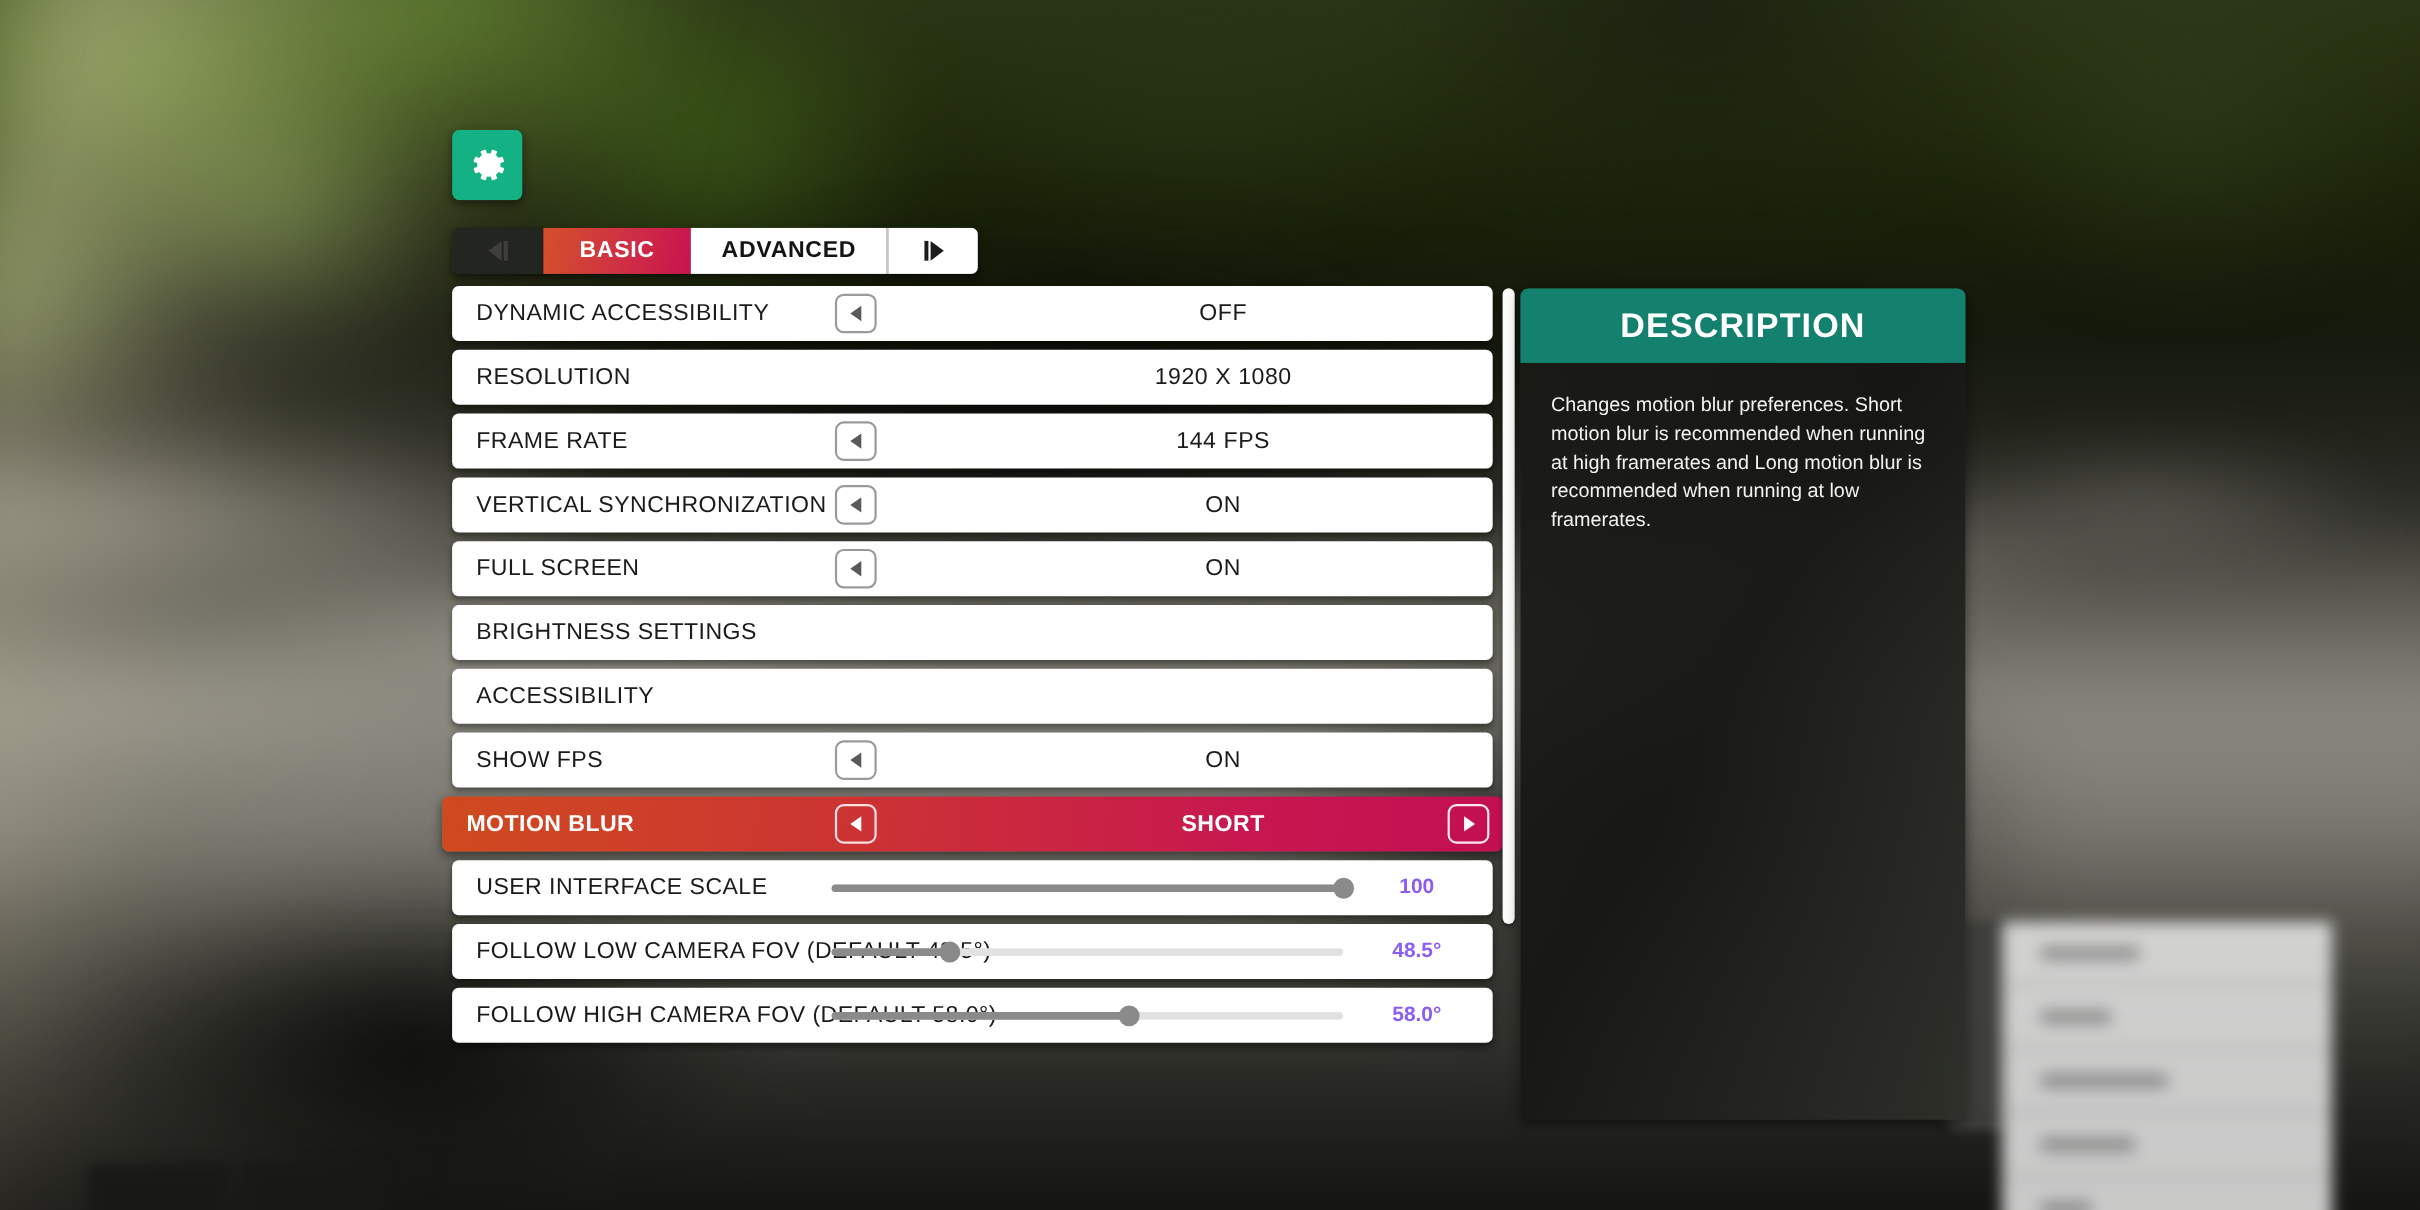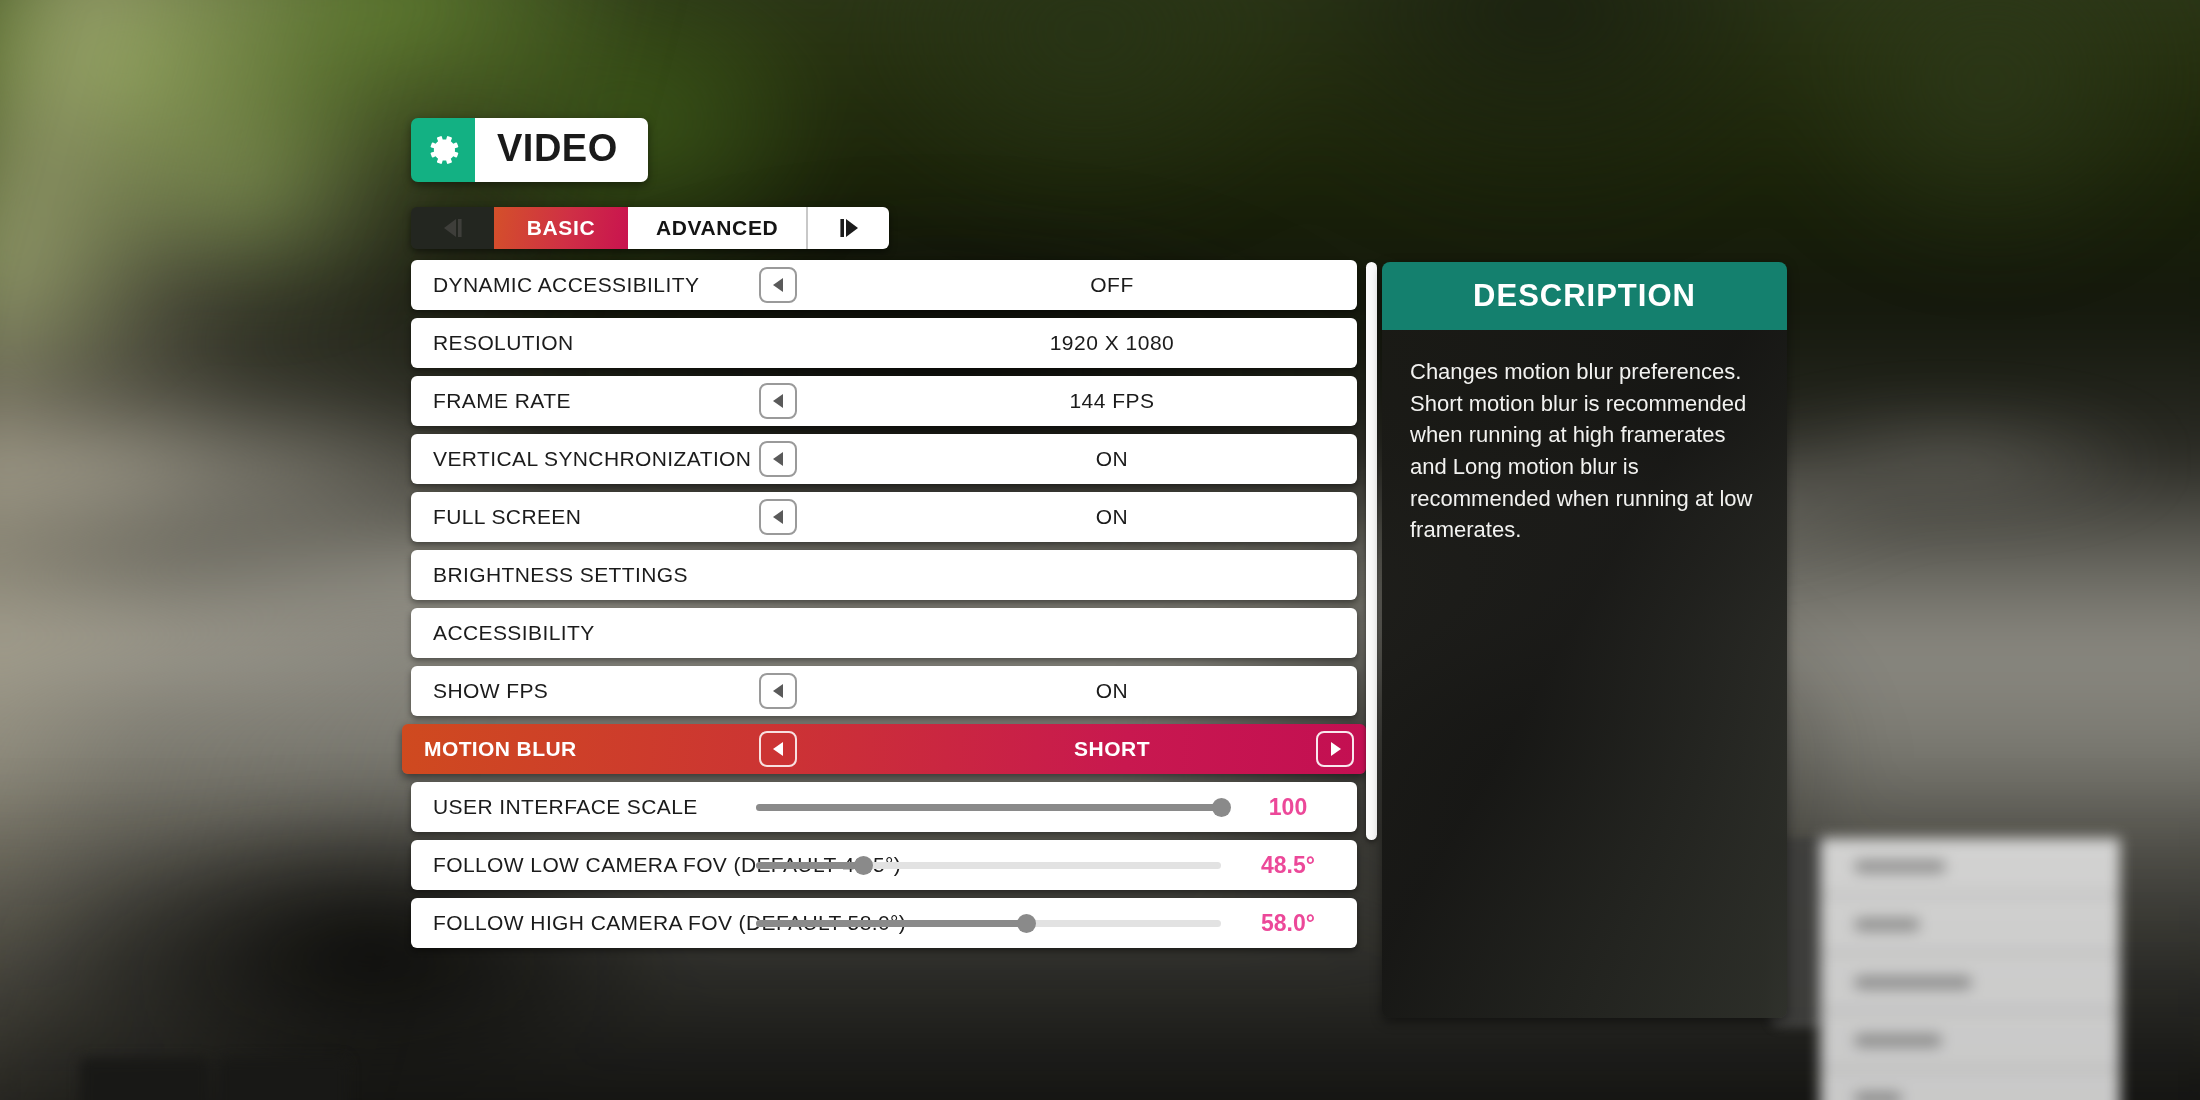--- a/index.html
+++ b/index.html
@@ -178,21 +178,21 @@
   .row.slider .fill {
     position:absolute; left:0; top:0; height:7px;
     background:#8a8a8a; border-radius:4px;
   }
   .row.slider .knob {
     position:absolute; top:-6px; width:19px; height:19px;
     border-radius:50%; background:#8a8a8a; margin-left:-9px;
   }
   .row.slider .snum {
     position:absolute; left:822px; width:110px; text-align:center;
-    font-size:23px; font-weight:bold; color:#ec4899;
+    font-size:19px; font-weight:bold; color:#8b5cf6;
   }
 
   
   #scrollbar {
     position:absolute; left:1366px; top:262px; width:11px; height:578px;
     background:#fbfbfa; border-radius:6px; z-index:6;
     box-shadow:0 2px 5px rgba(0,0,0,.45);
   }
 
   
@@ -206,21 +206,21 @@
   }
   #desc .dhead span {
     color:#fff; font-size:31px; font-weight:bold; letter-spacing:1px;
   }
   #desc .dbody {
     height:688px;
     background:linear-gradient(120deg, rgba(26,26,22,.93) 0%, rgba(22,22,20,.94) 45%, rgba(46,48,42,.93) 100%);
     padding:26px 28px;
   }
   #desc .dbody p {
-    color:#f2f2f0; font-size:22px; line-height:1.44;
+    color:#f2f2f0; font-size:18px; line-height:1.44;
   }
 </style>
 </head>
 <body>
 
 <div id="bg">
   <div class="layer base"></div>
   <div class="layer foliage"></div>
   <div class="layer road"></div>
   <div class="layer darkmass"></div>
@@ -251,21 +251,20 @@
 
 <div id="panel">
 
   <div class="title-chip">
     <div class="title-icon">
       <svg viewBox="0 0 24 24" aria-hidden="true">
         <path d="M12 8.2a3.8 3.8 0 100 7.6 3.8 3.8 0 000-7.6zm0 5.9a2.1 2.1 0 110-4.2 2.1 2.1 0 010 4.2z"></path>
         <path d="M21.2 13.6l-1.7-.5a7.6 7.6 0 000-2.2l1.7-.5a.6.6 0 00.4-.8l-.7-1.9a.6.6 0 00-.8-.4l-1.6.7a7.7 7.7 0 00-1.6-1.6l.7-1.6a.6.6 0 00-.4-.8l-1.9-.7a.6.6 0 00-.8.4l-.5 1.7a7.6 7.6 0 00-2.2 0l-.5-1.7a.6.6 0 00-.8-.4l-1.9.7a.6.6 0 00-.4.8l.7 1.6a7.7 7.7 0 00-1.6 1.6l-1.6-.7a.6.6 0 00-.8.4l-.7 1.9a.6.6 0 00.4.8l1.7.5a7.6 7.6 0 000 2.2l-1.7.5a.6.6 0 00-.4.8l.7 1.9a.6.6 0 00.8.4l1.6-.7a7.7 7.7 0 001.6 1.6l-.7 1.6a.6.6 0 00.4.8l1.9.7a.6.6 0 00.8-.4l.5-1.7a7.6 7.6 0 002.2 0l.5 1.7a.6.6 0 00.8.4l1.9-.7a.6.6 0 00.4-.8l-.7-1.6a7.7 7.7 0 001.6-1.6l1.6.7a.6.6 0 00.8-.4l.7-1.9a.6.6 0 00-.4-.8z"></path>
       </svg>
     </div>
-    <div class="title-text">VIDEO</div>
   </div>
 
   <div class="tabbar">
     <div class="tab-nav">
       <svg viewBox="0 0 26 22" aria-hidden="true">
         <polygon points="16,2 16,20 4,11" fill="#3e3e3a"></polygon>
         <rect x="18" y="2" width="3.6" height="18" fill="#3e3e3a"></rect>
       </svg>
     </div>
     <div class="tab active">

